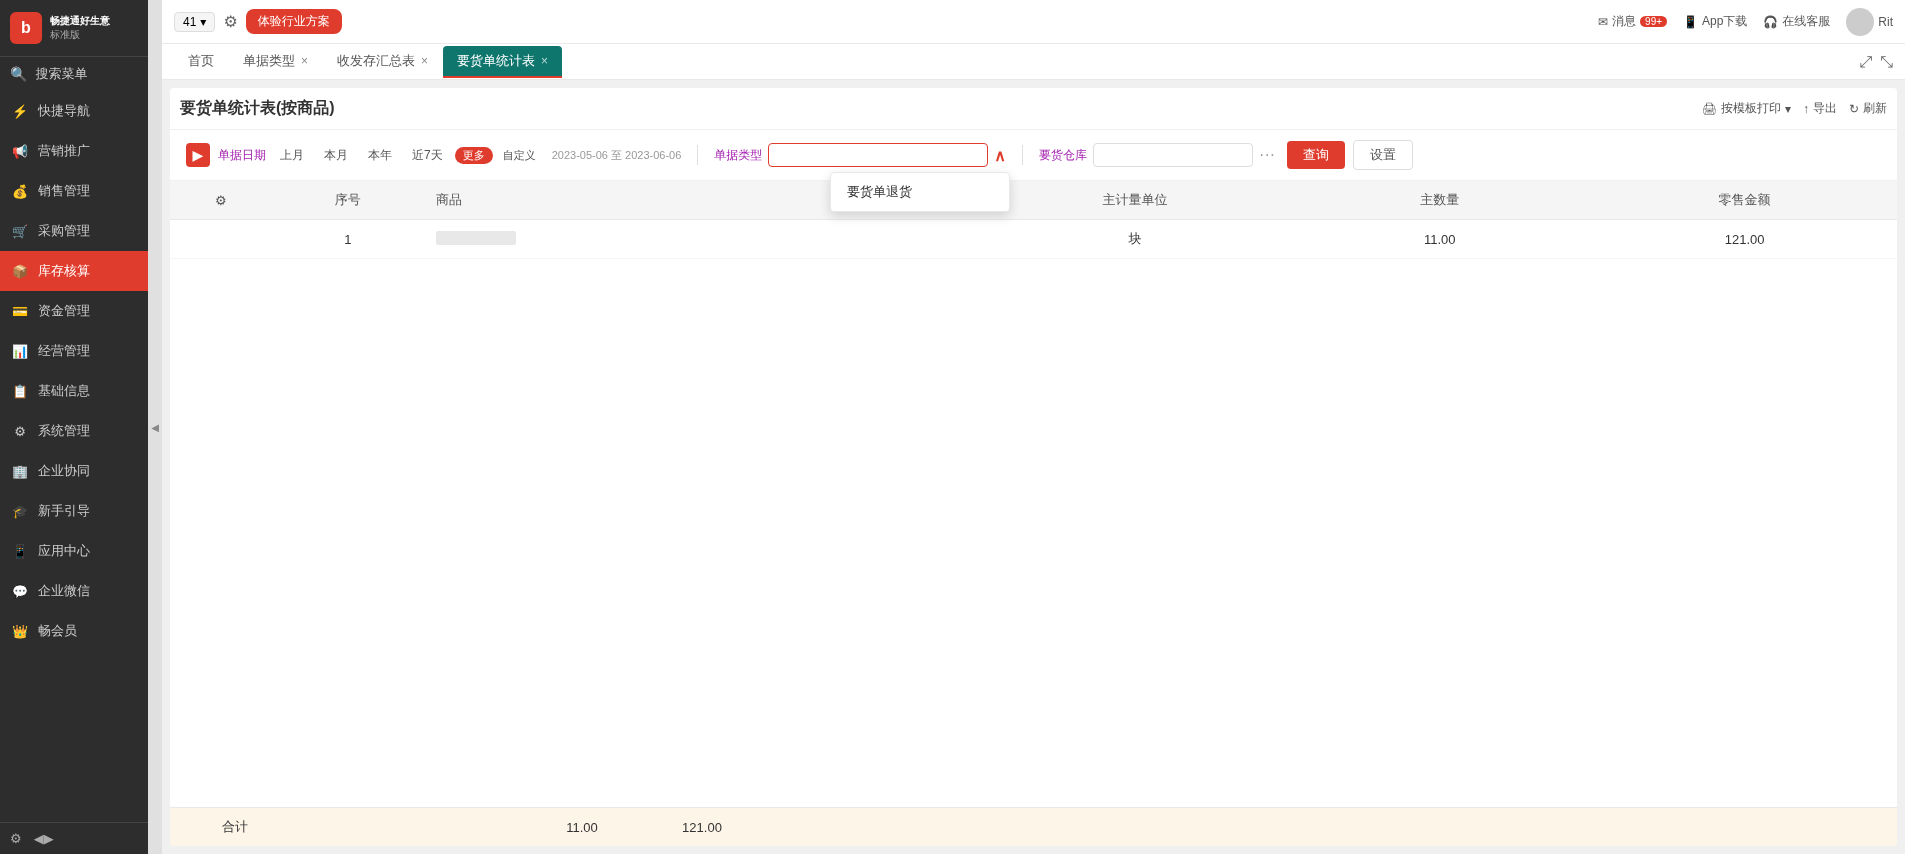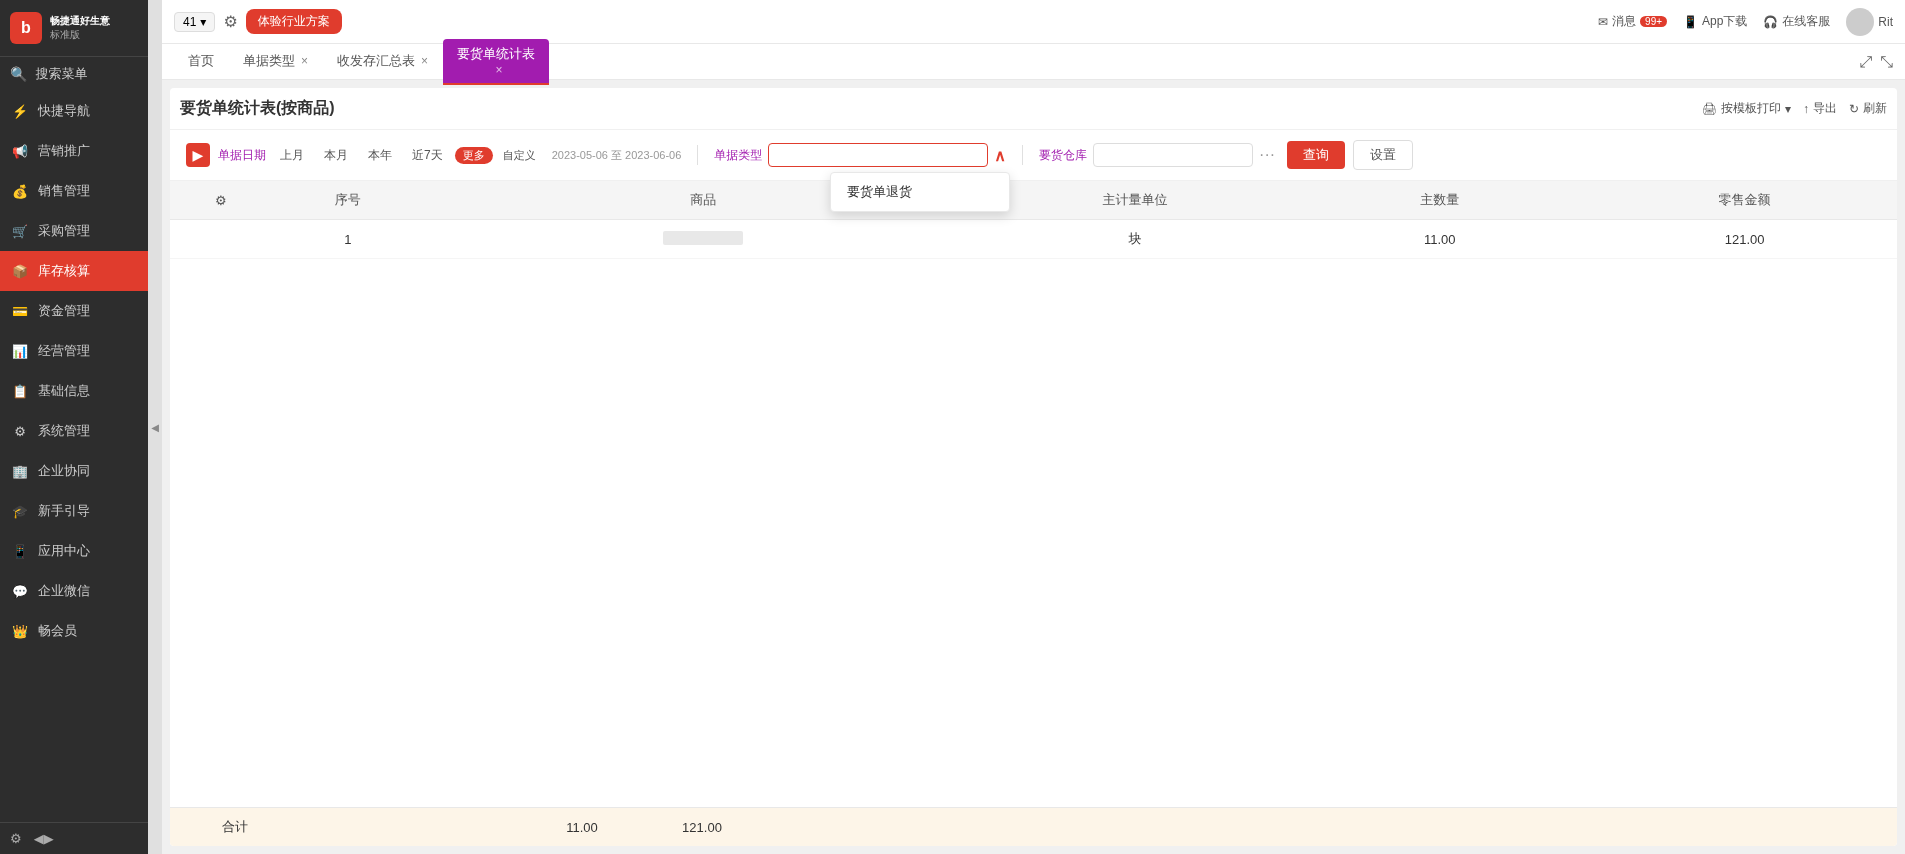--- a/index.html
+++ b/index.html
@@ -170,25 +170,24 @@
       display: flex;
       align-items: center;
       padding: 6px 14px;
       font-size: 13px;
       color: #555;
       cursor: pointer;
       border-bottom: 2px solid transparent;
       white-space: nowrap;
     }
     .tab-item.active {
-      background: #a21caf;
+      background: #0f766e;
       color: #fff;
       border-radius: 4px 4px 0 0;
       border-bottom: 2px solid #e03c2d;
-      flex-direction: column;
     }
     .tab-item .tab-close {
       margin-left: 6px;
       font-size: 12px;
       color: inherit;
       opacity: 0.7;
     }
     .tab-item.active .tab-close { color: #fff; }
     .tabs-bar-right {
       margin-left: auto;
@@ -429,21 +428,21 @@
     }
     .footer-label {
       width: 220px;
       padding-left: 40px;
     }
     .footer-val {
       width: 120px;
       text-align: center;
     }
     .col-num { width: 60px; }
-    .col-product { width: 220px; text-align: center; }
+    .col-product { width: 220px; text-align: left; }
     .col-unit { width: 120px; }
     .col-qty { width: 120px; }
     .col-amount { width: 120px; }
     .settings-col { width: 40px; }
     .product-placeholder {
       display: inline-block;
       width: 80px;
       height: 14px;
       background: #e8e8e8;
       border-radius: 2px;

